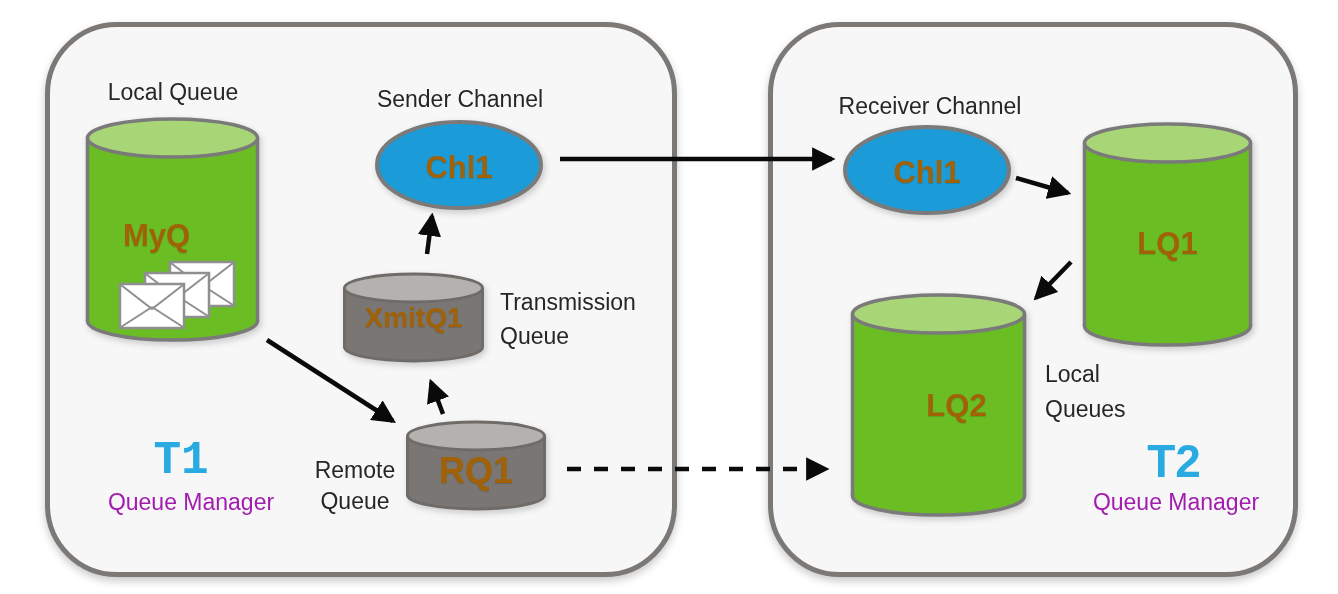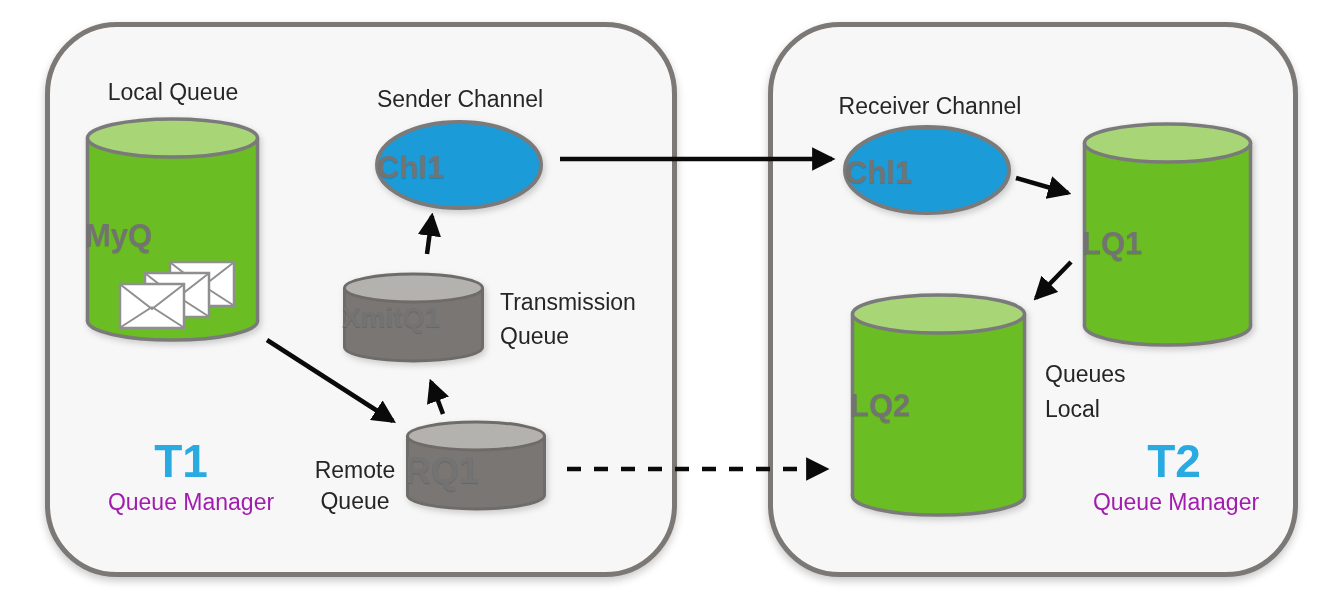--- a/index.html
+++ b/index.html
@@ -12,21 +12,21 @@
   .qmbox{
     position:absolute; box-sizing:border-box;
     border:5px solid #7b7875; border-radius:72px;
     background:#f7f7f7;
     box-shadow:0 4px 8px rgba(0,0,0,0.22);
   }
   .abs{position:absolute;}
   .caption{font-size:23px; line-height:31px; color:#262626; white-space:nowrap;}
   .center{text-align:center;}
   .nodelabel{
-    position:absolute; text-align:left; color:#737373; font-weight:bold;
+    position:absolute; text-align:center; color:#a16207; font-weight:bold;
     text-shadow:0 1px 1px rgba(0,0,0,0.15); white-space:nowrap;
   }
   .qmname{font-size:46px; font-weight:bold; color:#29abe2; line-height:46px;}
   .qmrole{font-size:23px; color:#a21caf; line-height:26px;}
   svg.shape{position:absolute; overflow:visible; filter:drop-shadow(2px 3px 3px rgba(0,0,0,0.18));}
   svg.flat{position:absolute; overflow:visible;}
 </style>
 </head>
 <body>
 
@@ -88,21 +88,21 @@
     <line x1="139.5" y1="16" x2="139.5" y2="75" stroke="#6e6b68" stroke-width="3"></line>
     <ellipse cx="71" cy="16" rx="68.5" ry="14" stroke="#6e6b68" stroke-width="3" fill="#b4b2af"></ellipse>
   </svg>
   <div class="nodelabel" style="left:405px; top:450px; width:142px; font-size:36px;">RQ1</div>
 
   <div class="abs caption center" style="left:295px; top:444px; width:120px;margin-top:11px;">
     <div>Remote</div>
     <div>Queue</div>
   </div>
 
-  <div class="abs qmname center" style="left:96px; top:438px; width:170px;">T1</div>
+  <div class="abs qmname center" style="left:96px; top:438px; width:170px;font-family:Liberation Mono, monospace;">T1</div>
   <div class="abs qmrole center" style="left:98px; top:489px; width:186px;">Queue Manager</div>
 
   <div class="abs caption center" style="left:830px; top:91px; width:200px;">Receiver Channel</div>
   <svg class="shape" style="left:841px; top:123px;" width="172" height="94">
     <ellipse cx="86" cy="47" rx="82" ry="43" stroke="#7a7a7a" stroke-width="4" fill="#1b9cd8"></ellipse>
   </svg>
   <div class="nodelabel" style="left:845px; top:155px; width:164px; font-size:31px;">Chl1</div>
 
   <svg class="shape" style="left:1082px; top:122px;" width="171" height="225">
     <ellipse cx="85.5" cy="204" rx="83" ry="19" stroke="#7a7a7a" stroke-width="3.5" fill="#6abe23"></ellipse>
@@ -116,22 +116,22 @@
   <svg class="shape" style="left:850px; top:293px;" width="177" height="224">
     <ellipse cx="88.5" cy="203" rx="86" ry="19" stroke="#7a7a7a" stroke-width="3.5" fill="#6abe23"></ellipse>
     <rect x="2.5" y="21" width="172" height="182" fill="#6abe23"></rect>
     <line x1="2.5" y1="21" x2="2.5" y2="203" stroke="#7a7a7a" stroke-width="3.5"></line>
     <line x1="174.5" y1="21" x2="174.5" y2="203" stroke="#7a7a7a" stroke-width="3.5"></line>
     <ellipse cx="88.5" cy="21" rx="86" ry="19" stroke="#7a7a7a" stroke-width="3.5" fill="#a8d677"></ellipse>
   </svg>
   <div class="nodelabel" style="left:850px; top:388px; width:213px; font-size:31px;">LQ2</div>
 
   <div class="abs caption" style="left:1045px; top:357px; width:130px; line-height:35px;">
+    <div>Local</div>
     <div>Queues</div>
-    <div>Local</div>
   </div>
 
   <div class="abs qmname center" style="left:1089px; top:438px; width:170px;">T2</div>
   <div class="abs qmrole center" style="left:1083px; top:489px; width:186px;">Queue Manager</div>
 
   <svg class="flat" style="left:0; top:0;" width="1338" height="594">
     <defs>
       <marker id="ah" viewBox="0 0 10 10" refX="8.5" refY="5" markerWidth="5.2" markerHeight="5.2" orient="auto-start-reverse">
         <path d="M0,0 L10,5 L0,10 z" fill="#0a0a0a"></path>
       </marker>

